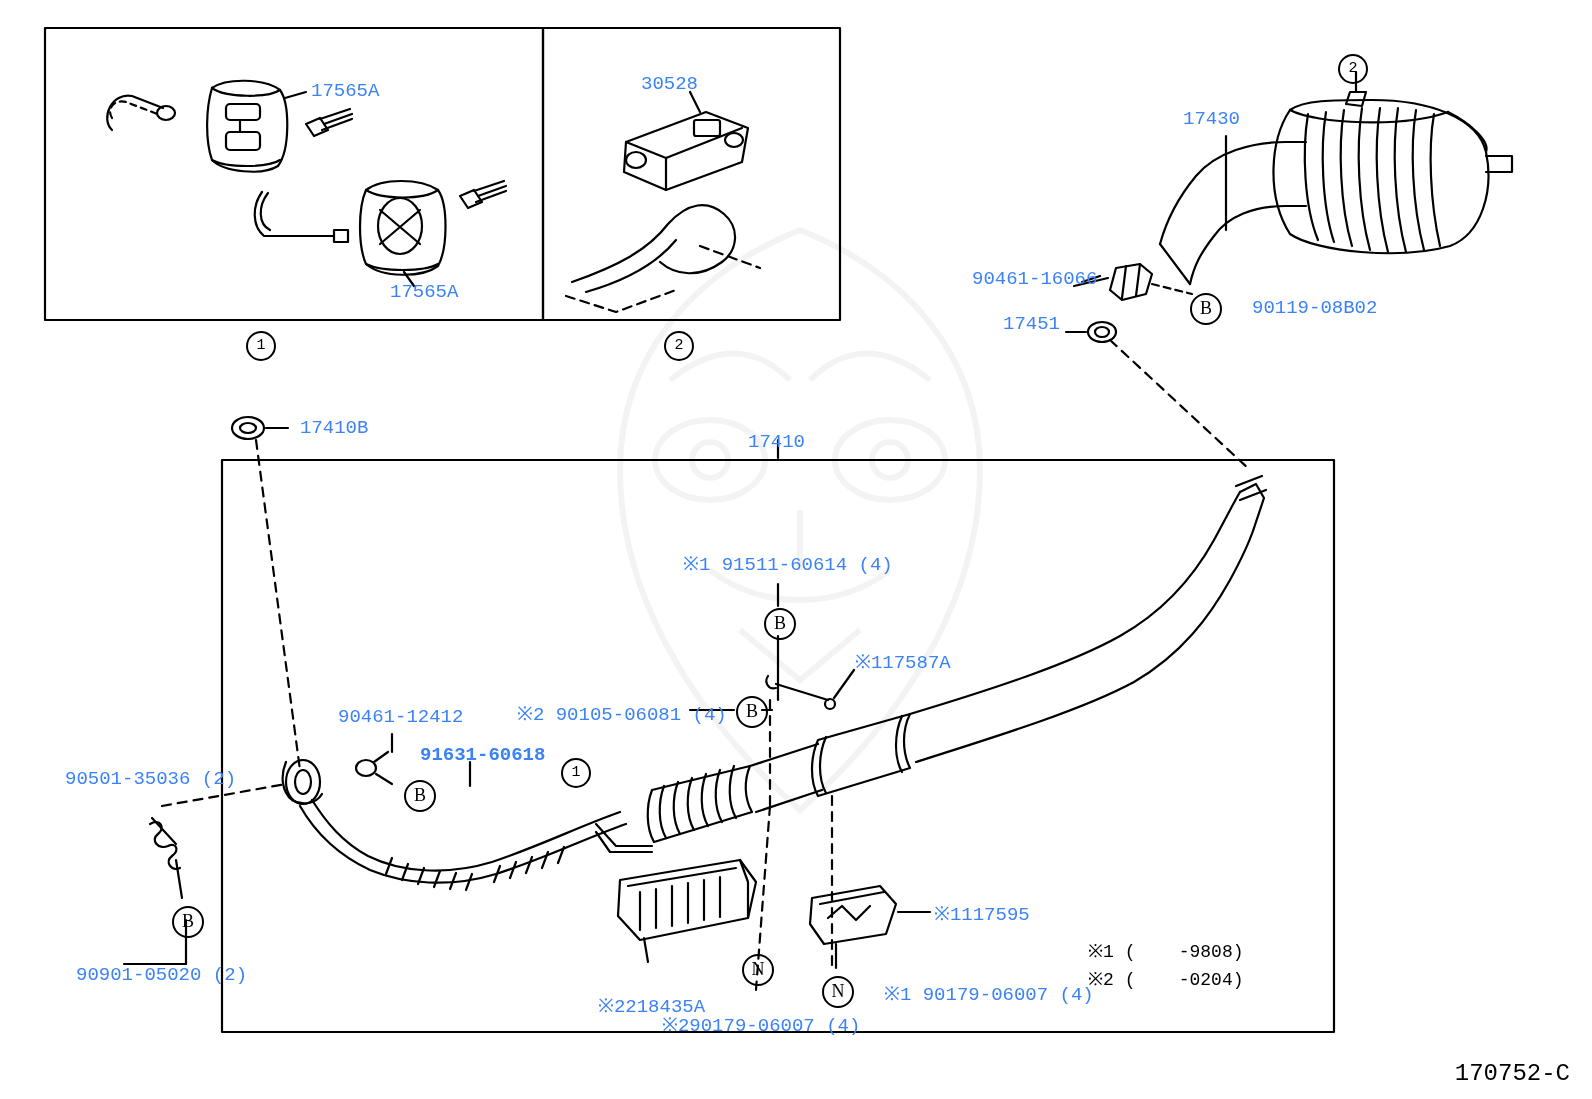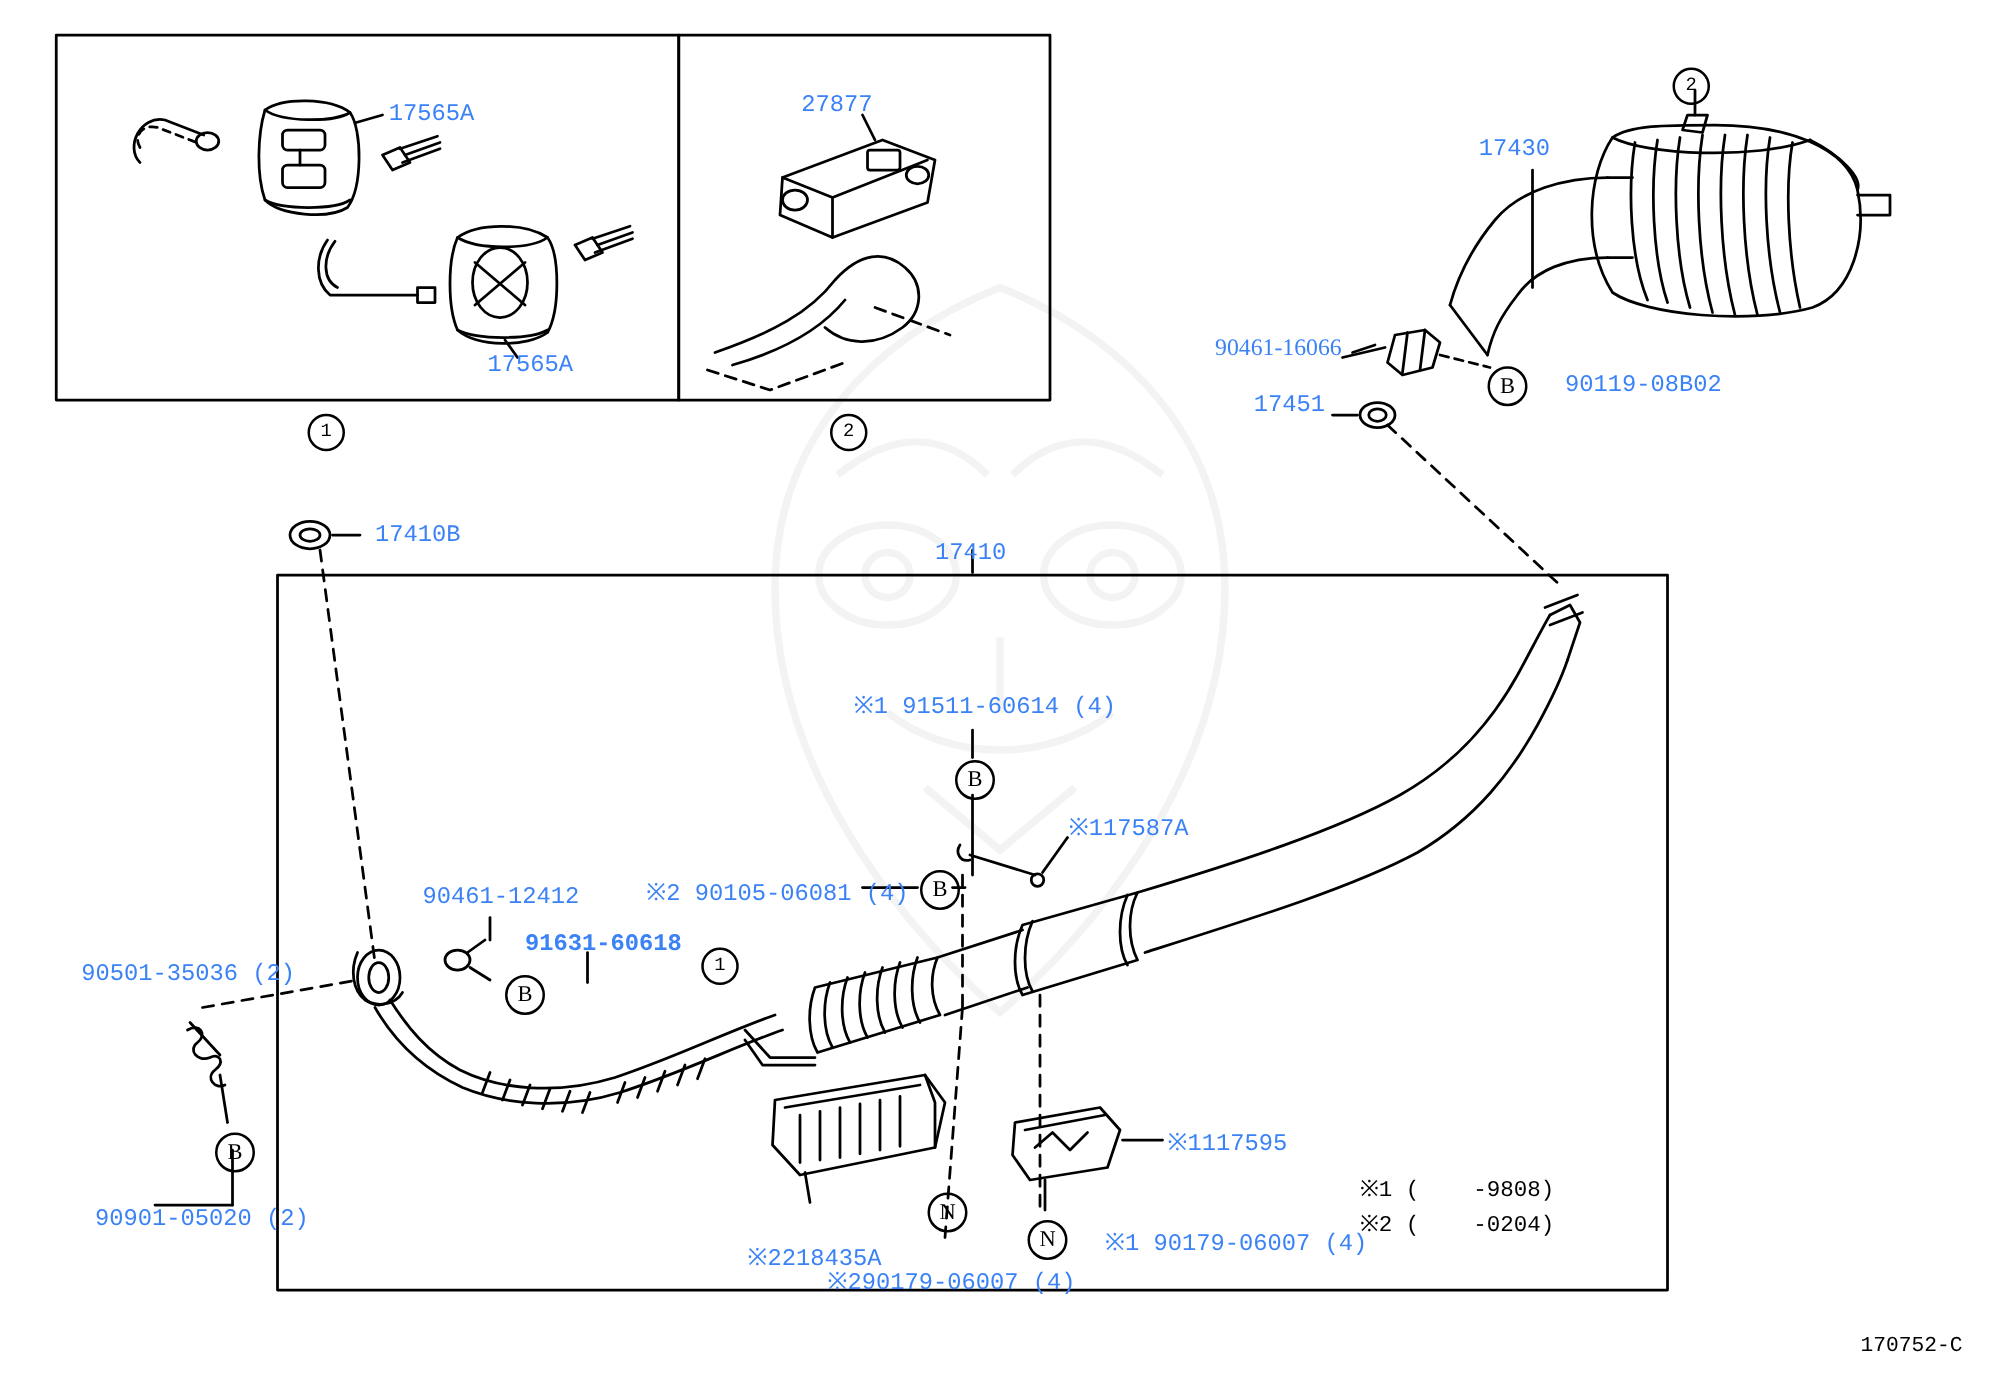--- a/index.html
+++ b/index.html
@@ -60,21 +60,21 @@
     width: 480px;
     height: 620px;
     opacity: 0.07;
     pointer-events: none;
   }
   .footer-code {
     position: absolute;
     right: 22px;
     bottom: 12px;
     font-family: "Liberation Mono", monospace;
-    font-size: 17px;
+    font-size: 24px;
   }
   .note {
     position: absolute;
     font-family: "Liberation Mono", monospace;
     font-size: 18px;
     white-space: pre;
   }
 </style>
 </head>
 <body>
@@ -270,29 +270,29 @@
       <path d="M820 904 L884 892"></path>
       <path d="M828 918 L842 906 L856 920 L870 906"></path>
       <path d="M836 944 L836 968"></path>
       <path d="M898 912 L930 912"></path>
 
     </g>
   </svg>
 
   <div class="lbl" style="left:311px; top:80px;">17565A</div>
   <div class="lbl" style="left:390px; top:281px;">17565A</div>
-  <div class="lbl" style="left:641px; top:73px;">27877</div>
+  <div class="lbl" style="left:641px; top:73px;">30528</div>
 
   <div class="circnum" style="left:246px; top:331px;">1</div>
   <div class="circnum" style="left:664px; top:331px;">2</div>
 
   <div class="circnum" style="left:1338px; top:54px;">2</div>
   <div class="lbl" style="left:1183px; top:108px;">17430</div>
 
-  <div class="lbl" style="left:972px; top:268px;font-family:Liberation Serif, serif;">90461-16066</div>
+  <div class="lbl" style="left:972px; top:268px;">90461-16066</div>
   <div class="circletter" style="left:1190px; top:293px;">B</div>
   <div class="lbl" style="left:1252px; top:297px;">90119-08B02</div>
 
   <div class="lbl" style="left:1003px; top:313px;">17451</div>
 
   <div class="lbl" style="left:300px; top:417px;">17410B</div>
   <div class="lbl" style="left:748px; top:431px;">17410</div>
 
   <div class="lbl" style="left:683px; top:550px;"><span>※</span><span>1</span> <span>91511-60614 (4)</span></div>
   <div class="circletter" style="left:764px; top:608px;">B</div>

